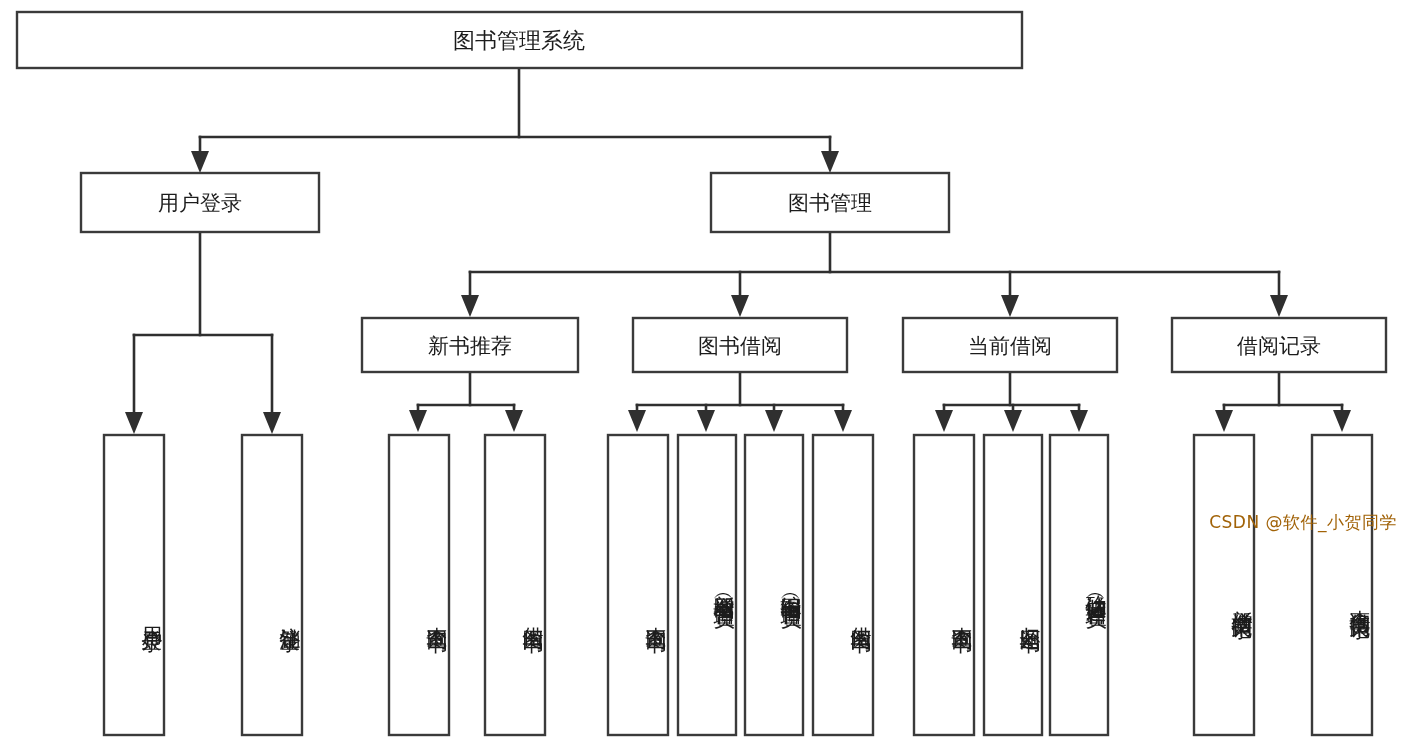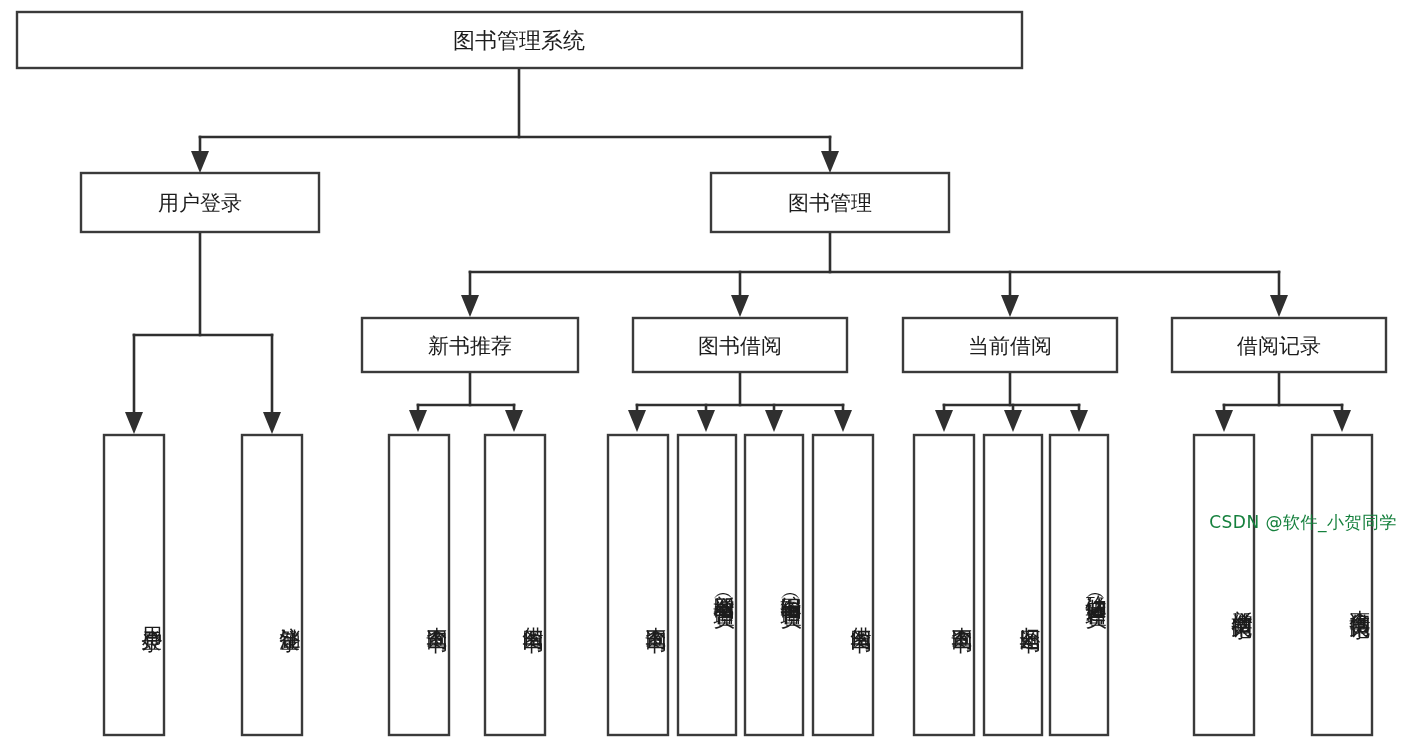--- a/index.html
+++ b/index.html
@@ -72,21 +72,21 @@
     justify-content: center;
     white-space: nowrap;
     pointer-events: none;
   }
   .watermark {
     position: absolute;
     right: 8px;
     bottom: 4px;
     font-family: "DejaVu Sans", "Liberation Sans", sans-serif;
     font-size: 17px;
-    color: #15803d;
+    color: #a16207;
     letter-spacing: 0.5px;
     white-space: nowrap;
   }
 </style>
 </head>
 <body>
 
 <div id="diagram-root">
 
   <svg id="tree-svg" viewBox="0 0 1405 747">

